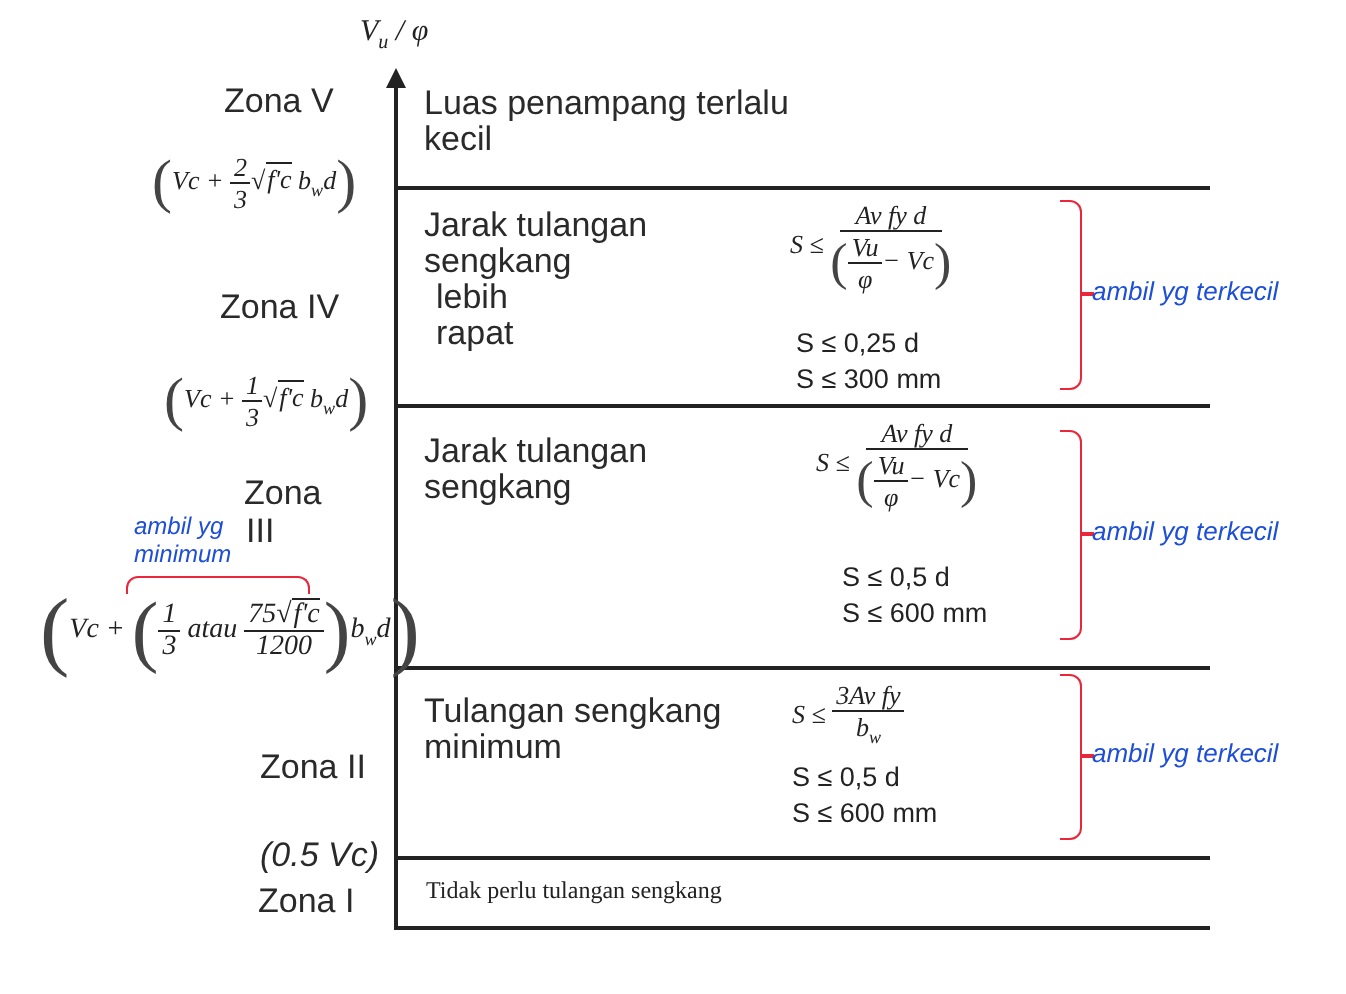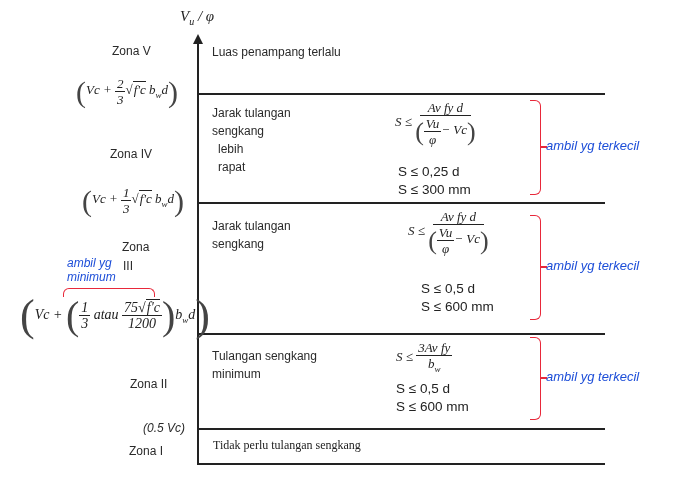--- a/index.html
+++ b/index.html
@@ -1,19 +1,19 @@
 <!DOCTYPE html>
 <html><head>
 <meta charset="utf-8">
 <style>
   html, body { margin:0; padding:0; background:#fff; }
   body { width:673px; height:497px; position:relative; overflow:hidden;
          font-family:"Liberation Sans", sans-serif; color:#222; }
   .abs { position:absolute; }
-  .sans { font-family:"Liberation Sans", sans-serif; font-size:12px; line-height:18px; color:#2a2a2a; }
+  .sans { font-family:"Liberation Sans", sans-serif; font-size:17px; line-height:18px; color:#2a2a2a; }
   .serif { font-family:"Liberation Serif", serif; font-style:italic; color:#222; }
   .red { color:#1d4ed8;font-style:italic; }
   .hline { position:absolute; height:1.5px; background:#222; }
   .axis { position:absolute; left:197px; top:40px; width:1.5px; height:424px; background:#222; }
   .arrow { position:absolute; left:193px; top:34px; width:0; height:0;
            border-left:5px solid transparent; border-right:5px solid transparent;
            border-bottom:10px solid #222; }
   .frac { display:inline-flex; flex-direction:column; align-items:center; vertical-align:middle; }
   .frac .num { border-bottom:1px solid #222; padding:0 2px; line-height:15px; }
   .frac .den { line-height:15px; }
@@ -74,24 +74,25 @@
       <span class="num">1</span>
       <span class="den">3</span>
     </span>
   <span>atau</span>
   <span class="frac">
       <span class="num"><span>75</span>√<span class="sqrt">f'c</span></span>
       <span class="den">1200</span>
     </span><span class="paren" style="font-size:40px">)</span><span>b</span><sub style="font-size:9px">w</sub><span>d</span><span class="paren" style="font-size:44px">)</span>
 </div>
 
-<div class="abs sans" style="left:143px;top:419px;font-style:italic;">(0.5 Vc)</div>
+<div class="abs sans" style="left:130px;top:419px;font-style:italic;">(0.5 Vc)</div>
 
 <div class="abs sans" style="left:212px;top:43px;">
   <div>Luas penampang terlalu</div>
+  <div>kecil</div>
 </div>
 
 <div class="abs sans" style="left:212px;top:104px;">
   <div>Jarak tulangan</div>
   <div>sengkang</div>
   <div style="padding-left:6px">lebih</div>
   <div style="padding-left:6px">rapat</div>
 </div>
 <div class="abs formula" style="left:395px;top:100px;">
   <span>S ≤</span>

